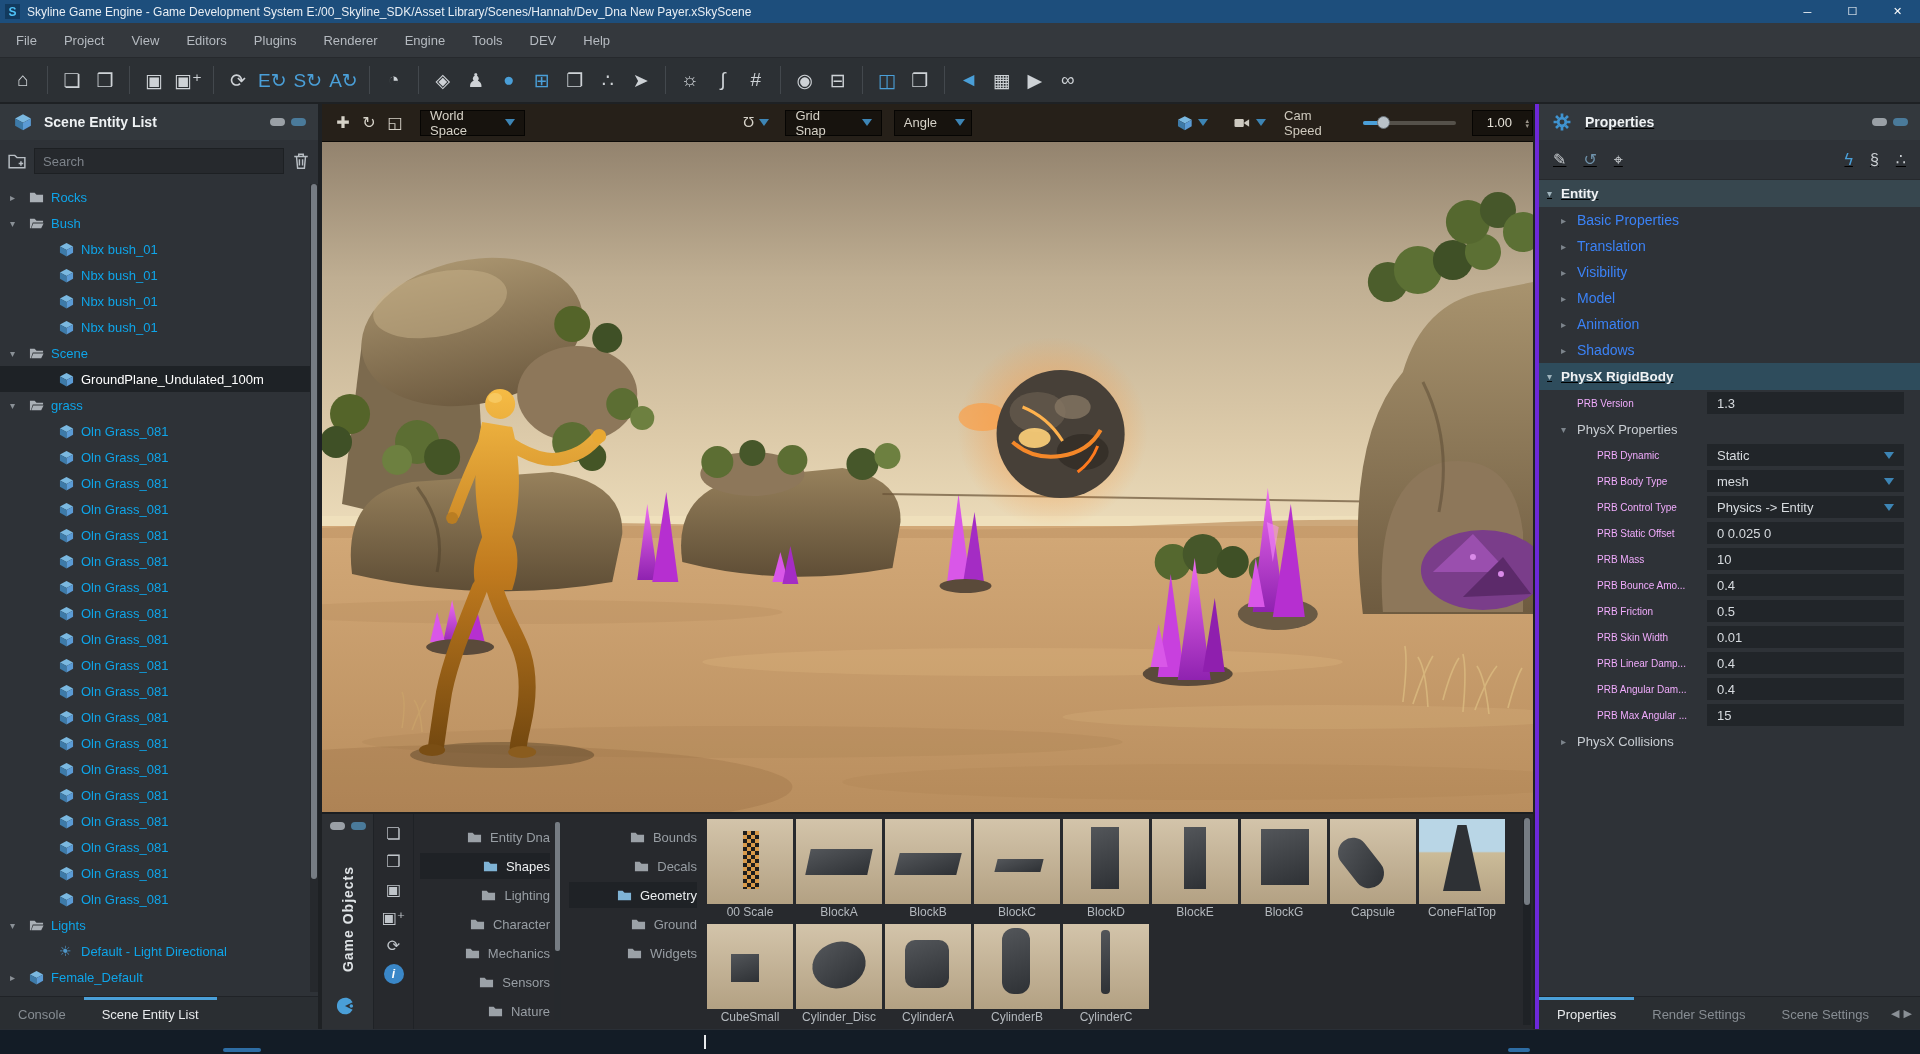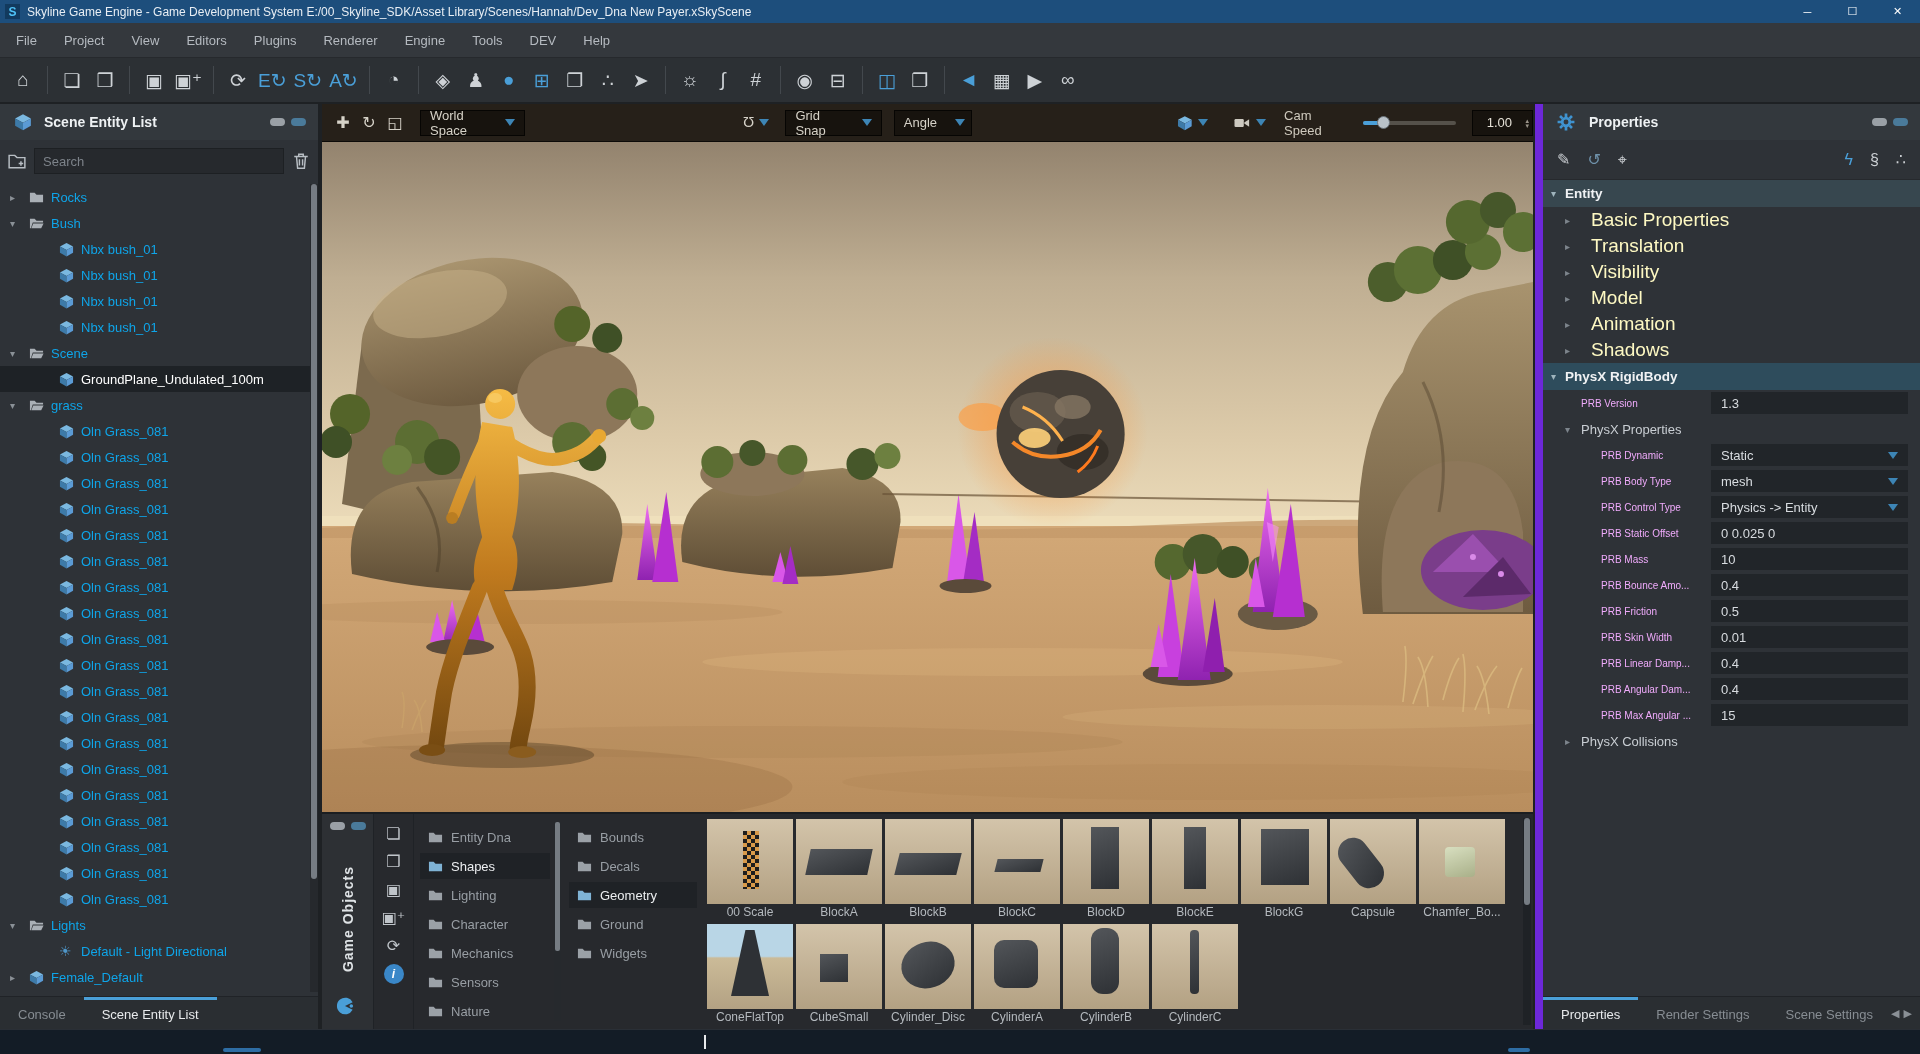--- a/index.html
+++ b/index.html
@@ -95,21 +95,21 @@
     writing-mode:vertical-rl; text-orientation:mixed; transform:translate(-50%,-50%) rotate(180deg);
     color:#dfe3e6; font-size:14px; font-weight:bold; letter-spacing:1px; }
   .pacman { position:absolute; left:14px; bottom:14px; color:#4a9fd8; }
   .ap-icons { width:40px; height:100%; display:flex; flex-direction:column; align-items:center;
     padding-top:10px; gap:9px; border-right:1px solid #1f2226; }
   .ap-icons .tool-btn { font-size:16px; color:#c0c5ca; }
   .info-btn { width:20px; height:20px; border-radius:50%; background:#3a87c8; color:#fff; font-size:12px;
     font-style:italic; font-weight:bold; display:flex; align-items:center; justify-content:center; }
   .folder-list { width:140px; padding:10px 4px 0 6px; }
   .folder-list.second { width:138px; }
-  .f-row { height:26px; margin-bottom:3px; display:flex; align-items:center; gap:8px; padding-left:8px; }
+  .f-row { height:26px; margin-bottom:3px; display:flex; align-items:center; gap:8px; padding-left:8px;justify-content:flex-end; }
   .f-row .ticon { color:#9ba1a7; }
   .f-row span.lbl { color:#989ea4; font-size:13px; white-space:nowrap; }
   .f-row.selected { background:#1f2226; }
   .f-row.selected span.lbl { color:#eceef0; }
   .f-row.selected .ticon { color:#7fb3d5; }
   .list-scroll { width:7px; background:#26292d; margin:8px 2px 8px 0; position:relative; }
   .list-scroll .thumbbar { position:absolute; top:0; left:1px; width:5px; height:65%; background:#767c83; border-radius:2px; }
   .asset-grid { flex:1; padding:5px 0 0 6px; display:flex; flex-wrap:wrap; align-content:flex-start; gap:3px; }
   .tile { width:86px; }
   .thumb { position:relative; width:86px; height:85px; background:linear-gradient(180deg,#d3c4aa,#b3a183); overflow:hidden; }
@@ -136,34 +136,34 @@
   .sil[data-shape="disc"] { left:16px; top:18px; width:54px; height:46px; border-radius:50%; transform:rotate(-18deg); }
   .sil[data-shape="cyl-a"] { left:20px; top:16px; width:44px; height:48px; border-radius:10px; }
   .sil[data-shape="cyl-b"] { left:28px; top:4px; width:28px; height:66px; border-radius:12px; }
   .sil[data-shape="cyl-c"] { left:38px; top:6px; width:9px; height:64px; border-radius:4px; }
   .sil[data-shape="cyl-d"] { left:32px; top:34px; width:15px; height:36px; border-radius:6px; }
   .grid-scroll { width:8px; background:#1f2226; position:relative; margin:4px 2px; }
   .grid-scroll .thumbbar { position:absolute; top:0; left:1px; width:6px; height:42%; background:#767c83; border-radius:3px; }
 
   
   .right-panel { position:absolute; left:1535px; top:104px; width:385px; height:925px; background:#2e3237;
-    border-left:8px solid #6d28d9; }
+    border-left:4px solid #6d28d9;text-decoration:underline; }
   .right-panel .panel-header svg { margin:0 14px 0 14px; color:#3f93d0; }
   .rp-iconrow { height:40px; display:flex; align-items:center; padding:0 14px; gap:17px;
     border-bottom:1px solid #26292d; }
   .rp-iconrow .tool-btn { font-size:16px; color:#ccd0d4; }
   .rp-iconrow .spacer { flex:1; }
   .sec-header { height:27px; display:flex; align-items:center; gap:9px; padding-left:8px;
     color:#f0f2f4; font-weight:bold; font-size:13.5px; }
   .sec-header.entity { background:#37474f; }
   .sec-header.physx { background:#2e4c5c; }
   .sec-chev { color:#9fb4bd; font-size:10px; }
   .prop-row { height:26px; display:flex; align-items:center; position:relative; }
   .prop-row .chev { position:absolute; left:22px; color:#7d858c; font-size:10px; }
-  .group-label { position:absolute; left:48px; color:#fef9c3; font-size:19px; }
+  .group-label { position:absolute; left:38px; color:#3b82f6; font-size:14px; }
   .sub-label { position:absolute; left:38px; color:#c9ced3; font-size:13px; }
   .p-label { position:absolute; left:58px; color:#f0abfc; font-size:10px; width:108px;
     white-space:nowrap; overflow:hidden; }
   .p-label.shallow { left:38px; }
   .p-value { position:absolute; left:168px; width:197px; height:22px; background:#212529;
     color:#d8dce0; font-size:13px; display:flex; align-items:center; padding:0 10px; }
   .p-value .dd-arrow { margin-left:auto; }
   .checkbox { position:absolute; left:168px; width:16px; height:16px; background:#5b90b8;
     border-radius:2px; color:#27425a; font-size:12px; display:flex; align-items:center; justify-content:center; }
   .rp-tabs { position:absolute; bottom:0; left:0; width:100%; height:33px; background:#2a2e32;
@@ -1146,26 +1146,20 @@
             <div class="tile-label">BlockG</div>
           </div>
 
           <div class="tile">
             <div class="thumb">
               <span class="sil" data-shape="capsule"></span>
             </div>
             <div class="tile-label">Capsule</div>
           </div>
 
-          <div class="tile">
-            <div class="thumb">
-              <span class="sil" data-shape="chamfer"></span>
-            </div>
-            <div class="tile-label">Chamfer_Bo...</div>
-          </div>
 
           <div class="tile">
             <div class="thumb sky">
               <span class="sil" data-shape="cone"></span>
             </div>
             <div class="tile-label">ConeFlatTop</div>
           </div>
 
           <div class="tile">
             <div class="thumb">

